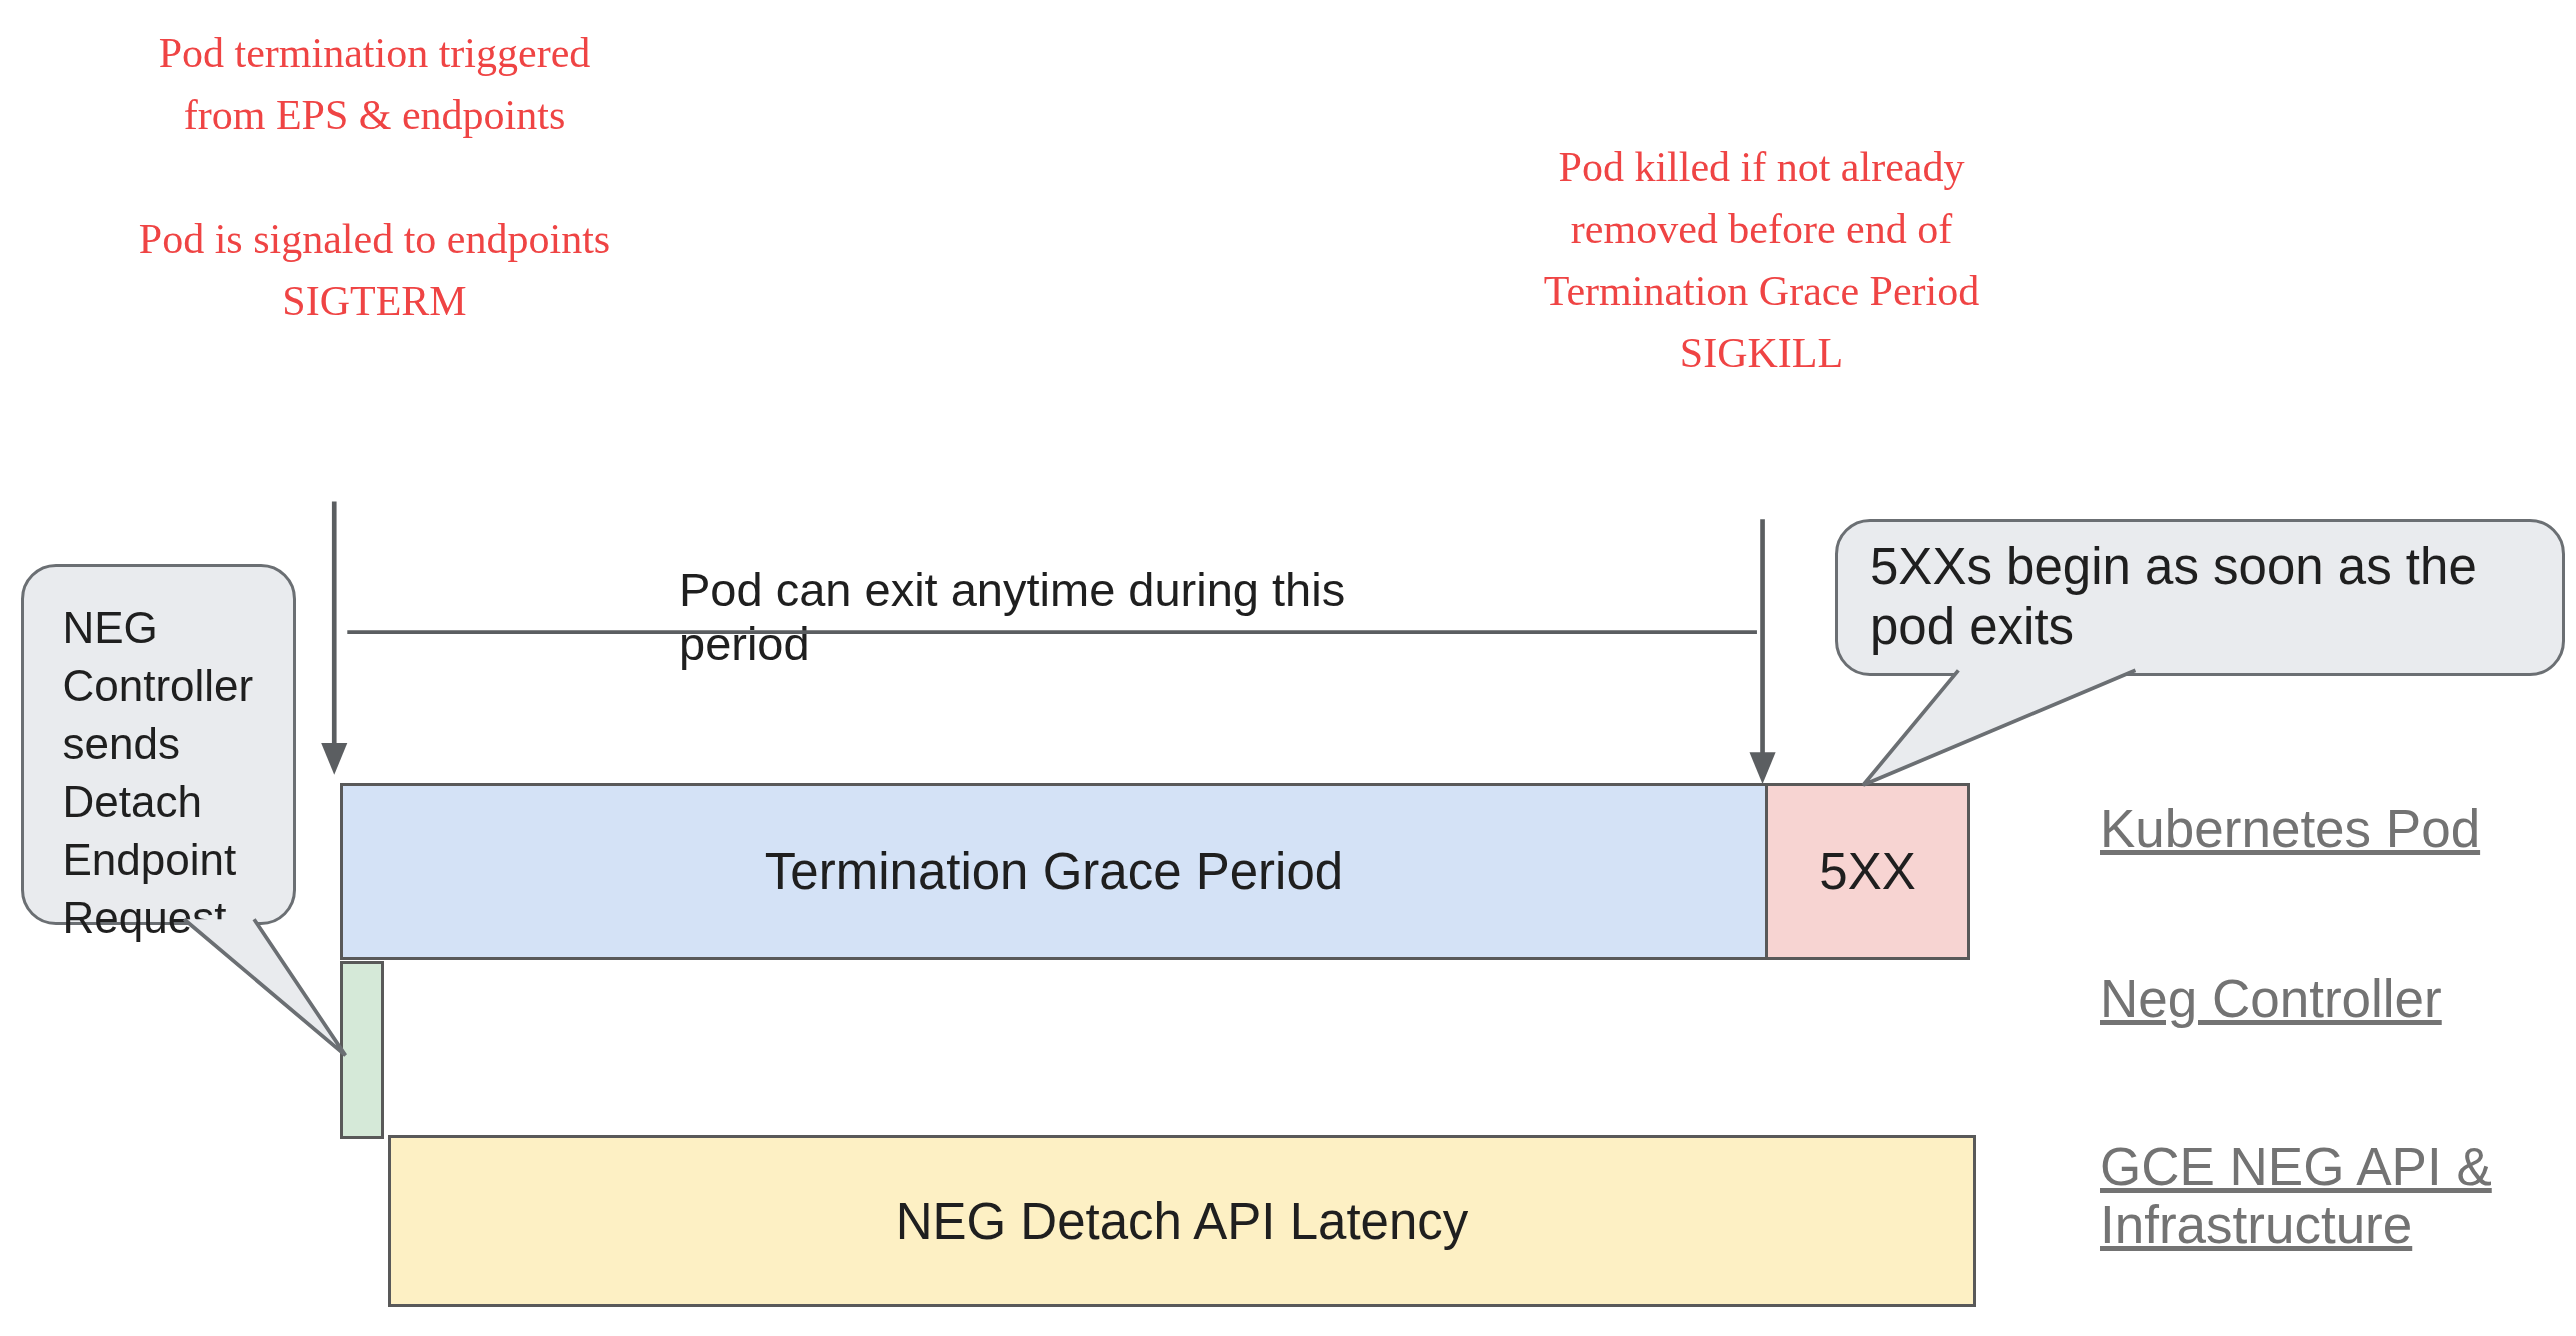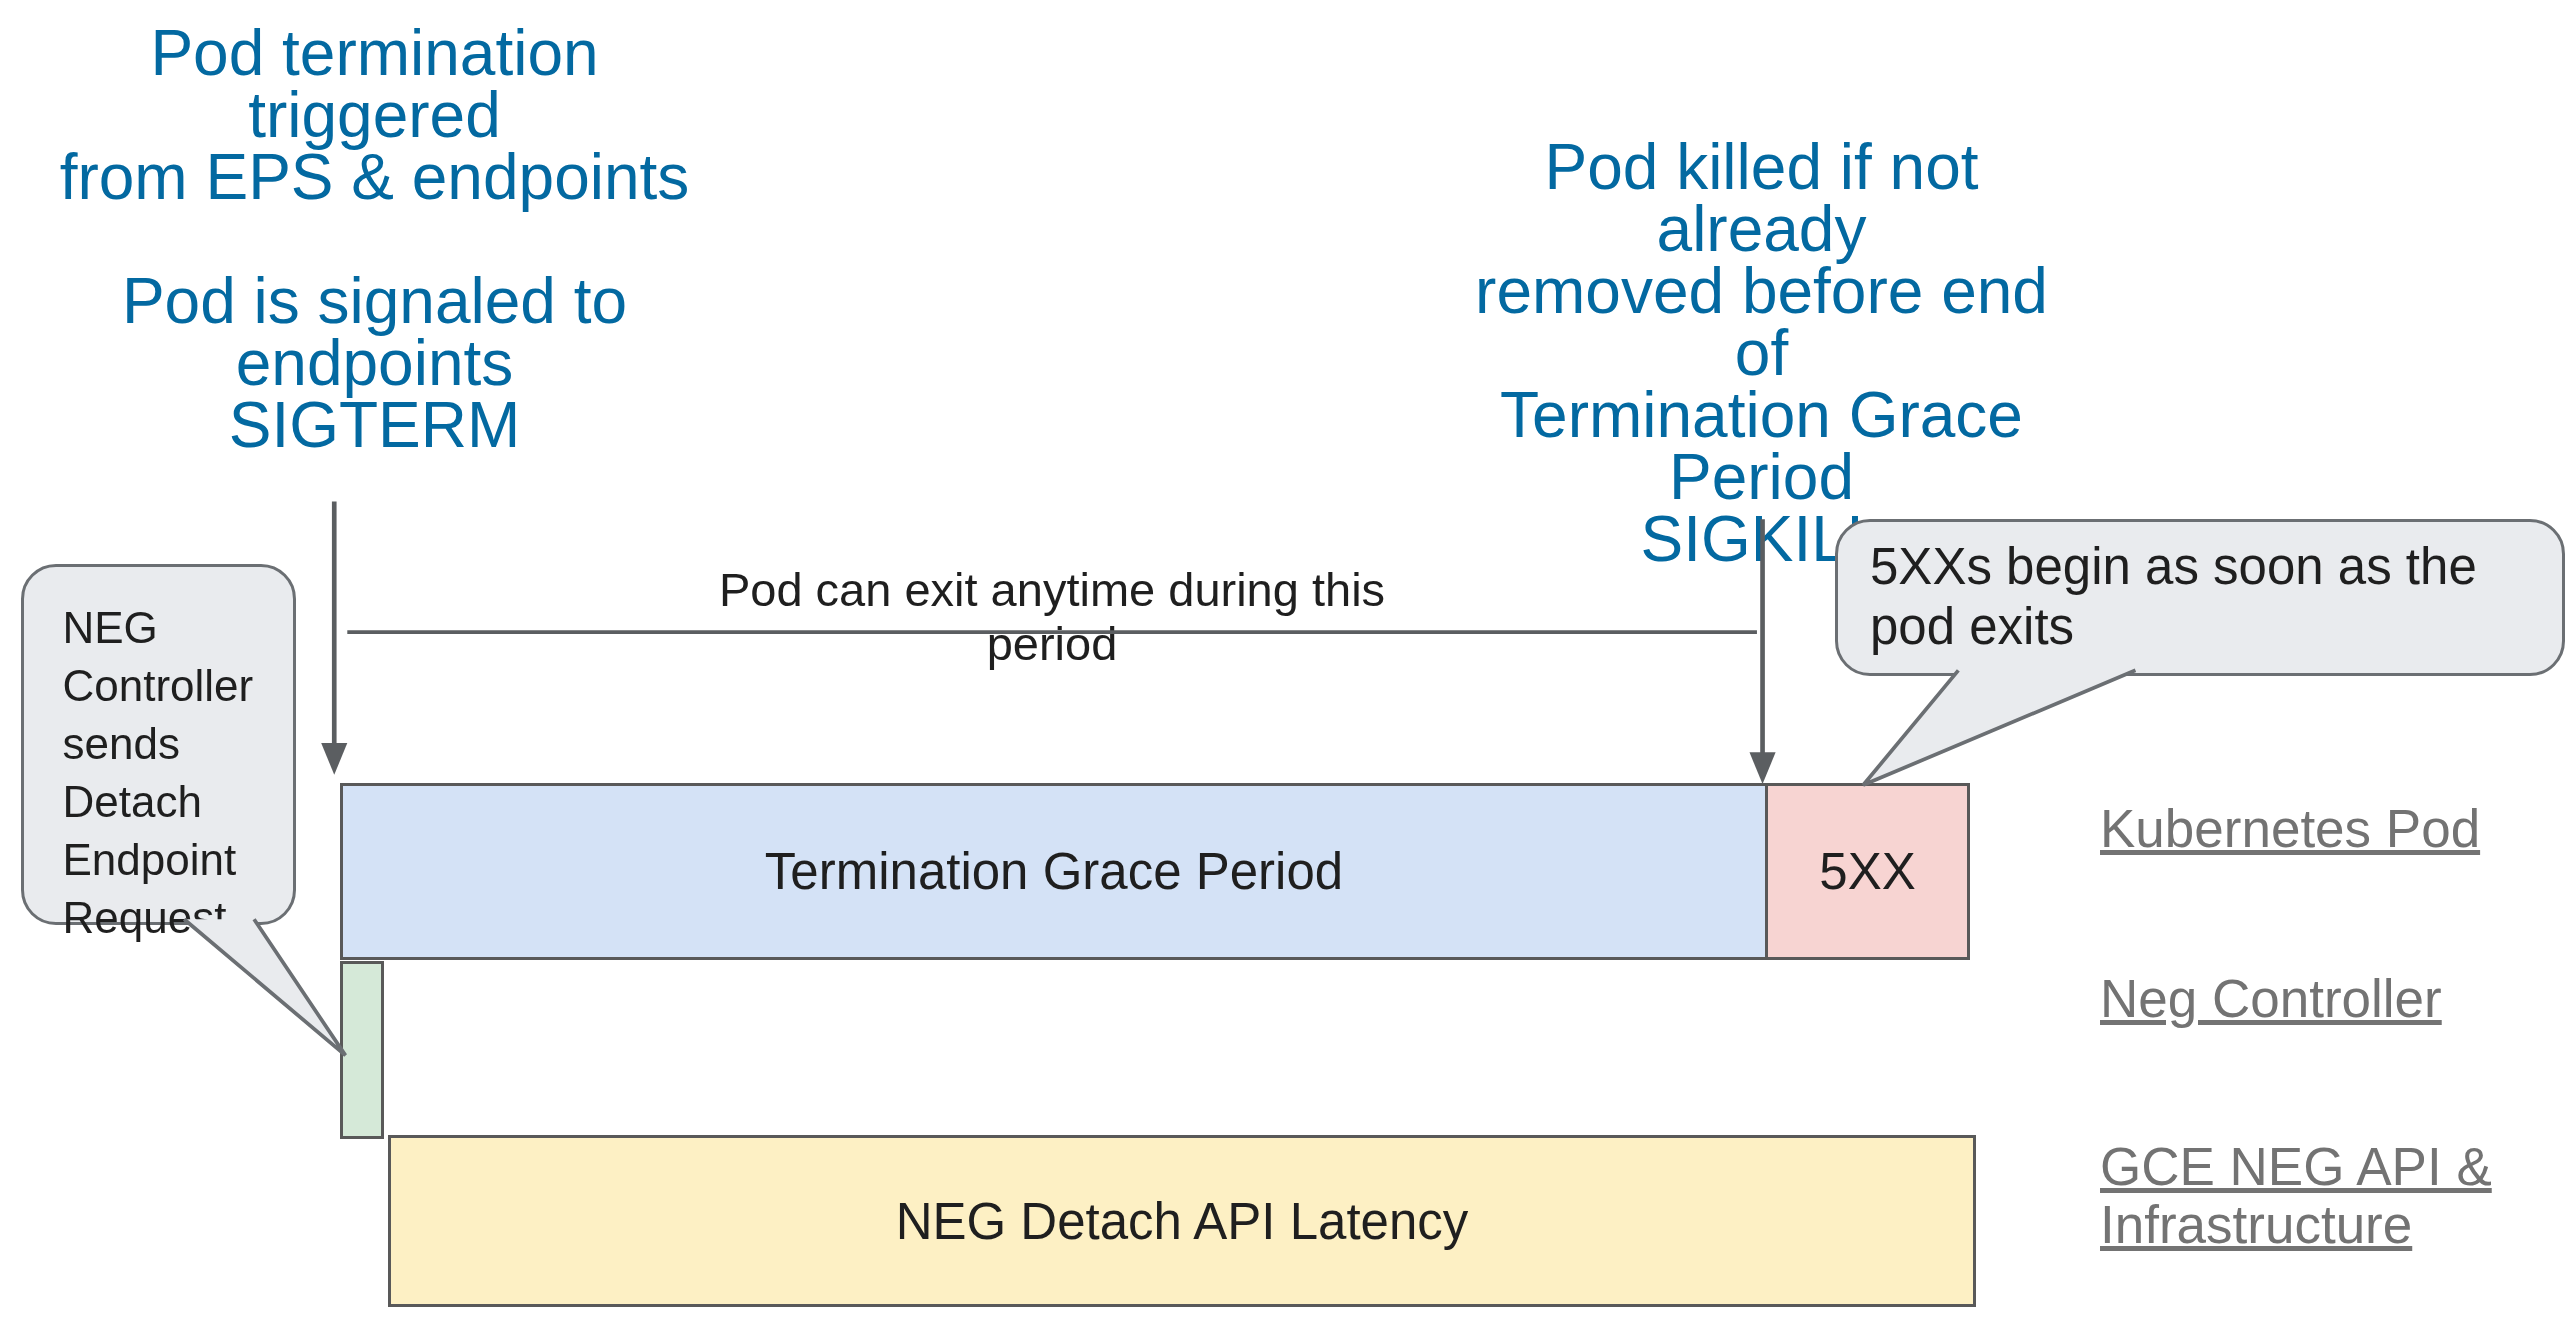--- a/index.html
+++ b/index.html
@@ -3,25 +3,25 @@
 <meta charset="utf-8">
 <style>
   html,body{margin:0;padding:0;}
   body{
     width:2576px;height:1336px;background:#ffffff;overflow:hidden;
     font-family:"Liberation Sans", sans-serif;color:#1f1f1f;
   }
   #canvas{position:relative;width:2576px;height:1336px;background:#ffffff;}
 
   
-  .note{position:absolute;text-align:center;font-size:64px;line-height:62px;color:#0369a1;}
+  .note{position:absolute;text-align:center;font-size:42px;line-height:62px;color:#ef4444;font-family:Liberation Serif, serif;}
   #top-left-note{left:48px;top:22.4px;width:653px;}
   #top-left-note .para2{margin-top:62px;}
   #top-right-note{left:1463px;top:136px;width:597px;}
-  #period-label{position:absolute;left:679px;top:563px;width:746px;text-align:center;
+  #period-label{position:absolute;left:679px;top:563px;width:746px;text-align:left;
     font-size:47px;line-height:54px;}
 
   
   .bar{position:absolute;box-sizing:border-box;border:3.7px solid var(--outline);
     display:flex;align-items:center;justify-content:center;font-size:51px;}
   #bar-tgp{left:340px;top:783px;width:1428px;height:177px;background:var(--blue);}
   #bar-5xx{left:1765px;top:783px;width:205px;height:177px;background:var(--pink);}
   #bar-detach{left:340px;top:961px;width:44px;height:178px;background:var(--green);}
   #bar-latency{left:388px;top:1135px;width:1588px;height:172px;background:var(--yellow);}
 

